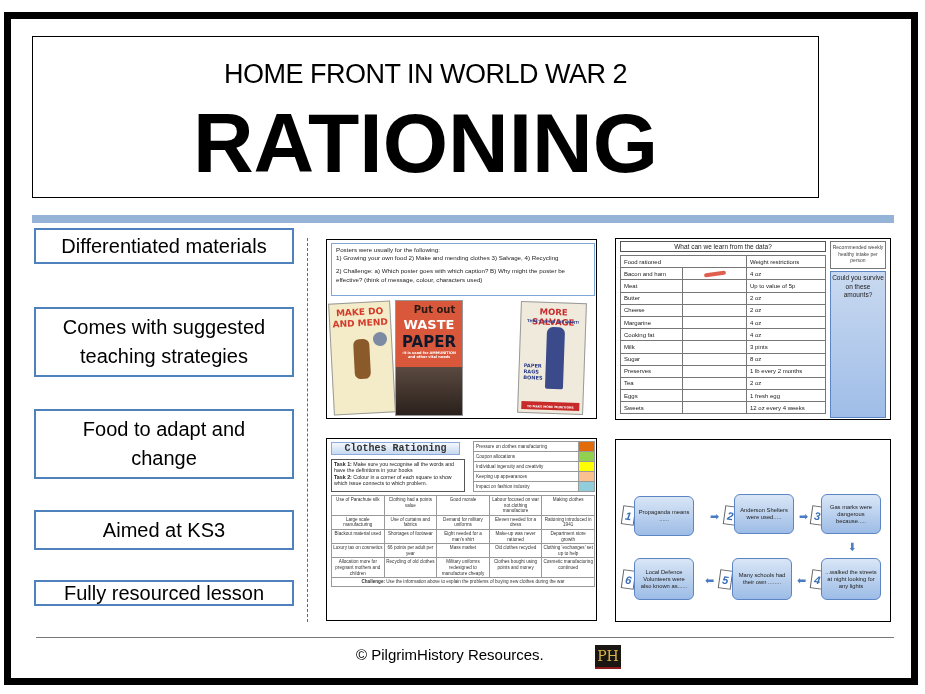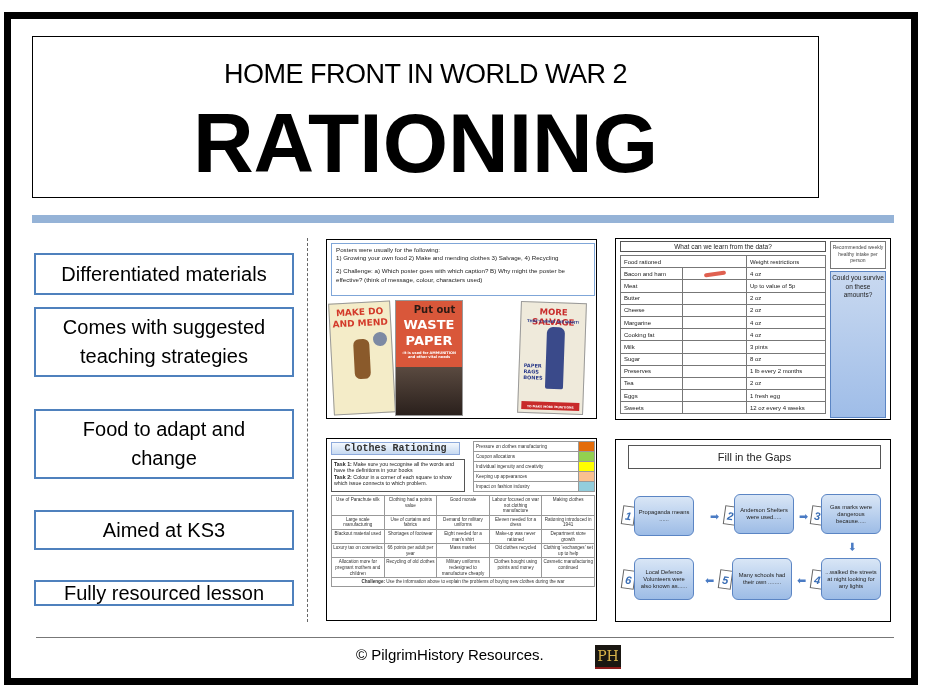--- a/index.html
+++ b/index.html
@@ -57,21 +57,21 @@
 
 <div class="frame"></div>
 
 <div class="title-box">
   <div class="subtitle">HOME FRONT IN WORLD WAR 2</div>
   <div class="main-title">RATIONING</div>
 </div>
 
 <div class="blue-bar"></div>
 
-<div class="feature" style="top:253px;height:42px;">Differentiated materials</div>
+<div class="feature" style="top:228px;height:36px;">Differentiated materials</div>
 <div class="feature" style="top:307px;height:70px;">Comes with suggested teaching strategies</div>
 <div class="feature" style="top:409px;height:70px;padding:0 30px;">Food to adapt and change</div>
 <div class="feature" style="top:510px;height:40px;">Aimed at KS3</div>
 <div class="feature" style="top:580px;height:26px;">Fully resourced lesson</div>
 
 <div class="dashed-divider"></div>
 
 <div class="thumb" style="left:326px;top:239px;width:271px;height:180px;">
   <div class="poster-instr">
     <p>Posters were usually for the following:</p>
@@ -80,21 +80,21 @@
   </div>
   <div class="poster" style="left:4px;top:62px;width:62px;height:112px;background:#f4ecc8;transform:rotate(-3deg);">
     <div class="pt" style="top:4px;font-size:9px;color:#d33a2a;">MAKE DO</div>
     <div class="pt" style="top:15px;font-size:9px;color:#d33a2a;">AND MEND</div>
     <div style="position:absolute;left:22px;top:36px;width:16px;height:40px;background:#8a5a2b;border-radius:6px;"></div>
     <div style="position:absolute;left:42px;top:30px;width:14px;height:14px;background:#7d8aa3;border-radius:50%;"></div>
   </div>
   <div class="poster" style="left:68px;top:60px;width:68px;height:116px;background:#d9573a;">
     <div class="pt" style="top:3px;font-size:10px;color:#2b1a14;margin-left:11px;">Put out</div>
     <div class="pt" style="top:16px;font-size:13px;color:#fff;">WASTE</div>
-    <div class="pt" style="top:32px;font-size:13px;color:#ffffff;">PAPER</div>
+    <div class="pt" style="top:32px;font-size:15px;color:#0f172a;">PAPER</div>
     <div class="pt" style="top:50px;font-size:3.5px;color:#fff;padding:0 4px;">-it is used for AMMUNITION and other vital needs</div>
     <div style="position:absolute;left:0;right:0;bottom:0;height:48px;background:linear-gradient(#5a4a40,#2a201c);"></div>
   </div>
   <div class="poster" style="left:192px;top:62px;width:66px;height:112px;background:#efeadb;transform:rotate(2deg);">
     <div class="pt" style="top:4px;font-size:8.5px;color:#c82a2a;">MORE SALVAGE</div>
     <div class="pt" style="top:16px;font-size:3.8px;color:#2a3a8a;">THAT'S WHAT WE WANT!</div>
     <div style="position:absolute;left:26px;top:24px;width:18px;height:62px;background:#3a4a8a;border-radius:6px 6px 2px 2px;"></div>
     <div class="pt" style="top:60px;font-size:5px;color:#2a3a8a;width:24px;text-align:left;left:4px;">PAPER RAGS BONES</div>
     <div style="position:absolute;left:3px;right:3px;bottom:3px;height:8px;background:#c82a2a;"></div>
     <div class="pt" style="bottom:4px;font-size:3px;color:#fff;">TO MAKE MORE MUNITIONS</div>
@@ -243,21 +243,20 @@
           <td>Cosmetic manufacturing continued</td>
         </tr>
     <tr>
           <td colspan="5" style="text-align:center;"><b>Challenge:</b><span> Use the information above to explain the problems of buying new clothes during the war</span></td>
         </tr>
   </tbody>
     </table>
 </div>
 
 <div class="thumb" style="left:615px;top:439px;width:276px;height:183px;">
-  <div class="fg-title">Fill in the Gaps</div>
 
   <div class="fg-num" style="left:6px;top:66px;">1</div>
   <div class="fg-box" style="left:18px;top:56px;">Propaganda means ......</div>
   <div class="fg-arrow" style="left:94px;top:71px;">➡</div>
 
   <div class="fg-num" style="left:108px;top:66px;">2</div>
   <div class="fg-box" style="left:118px;top:54px;">Anderson Shelters were used.....</div>
   <div class="fg-arrow" style="left:183px;top:71px;">➡</div>
 
   <div class="fg-num" style="left:195px;top:66px;">3</div>

